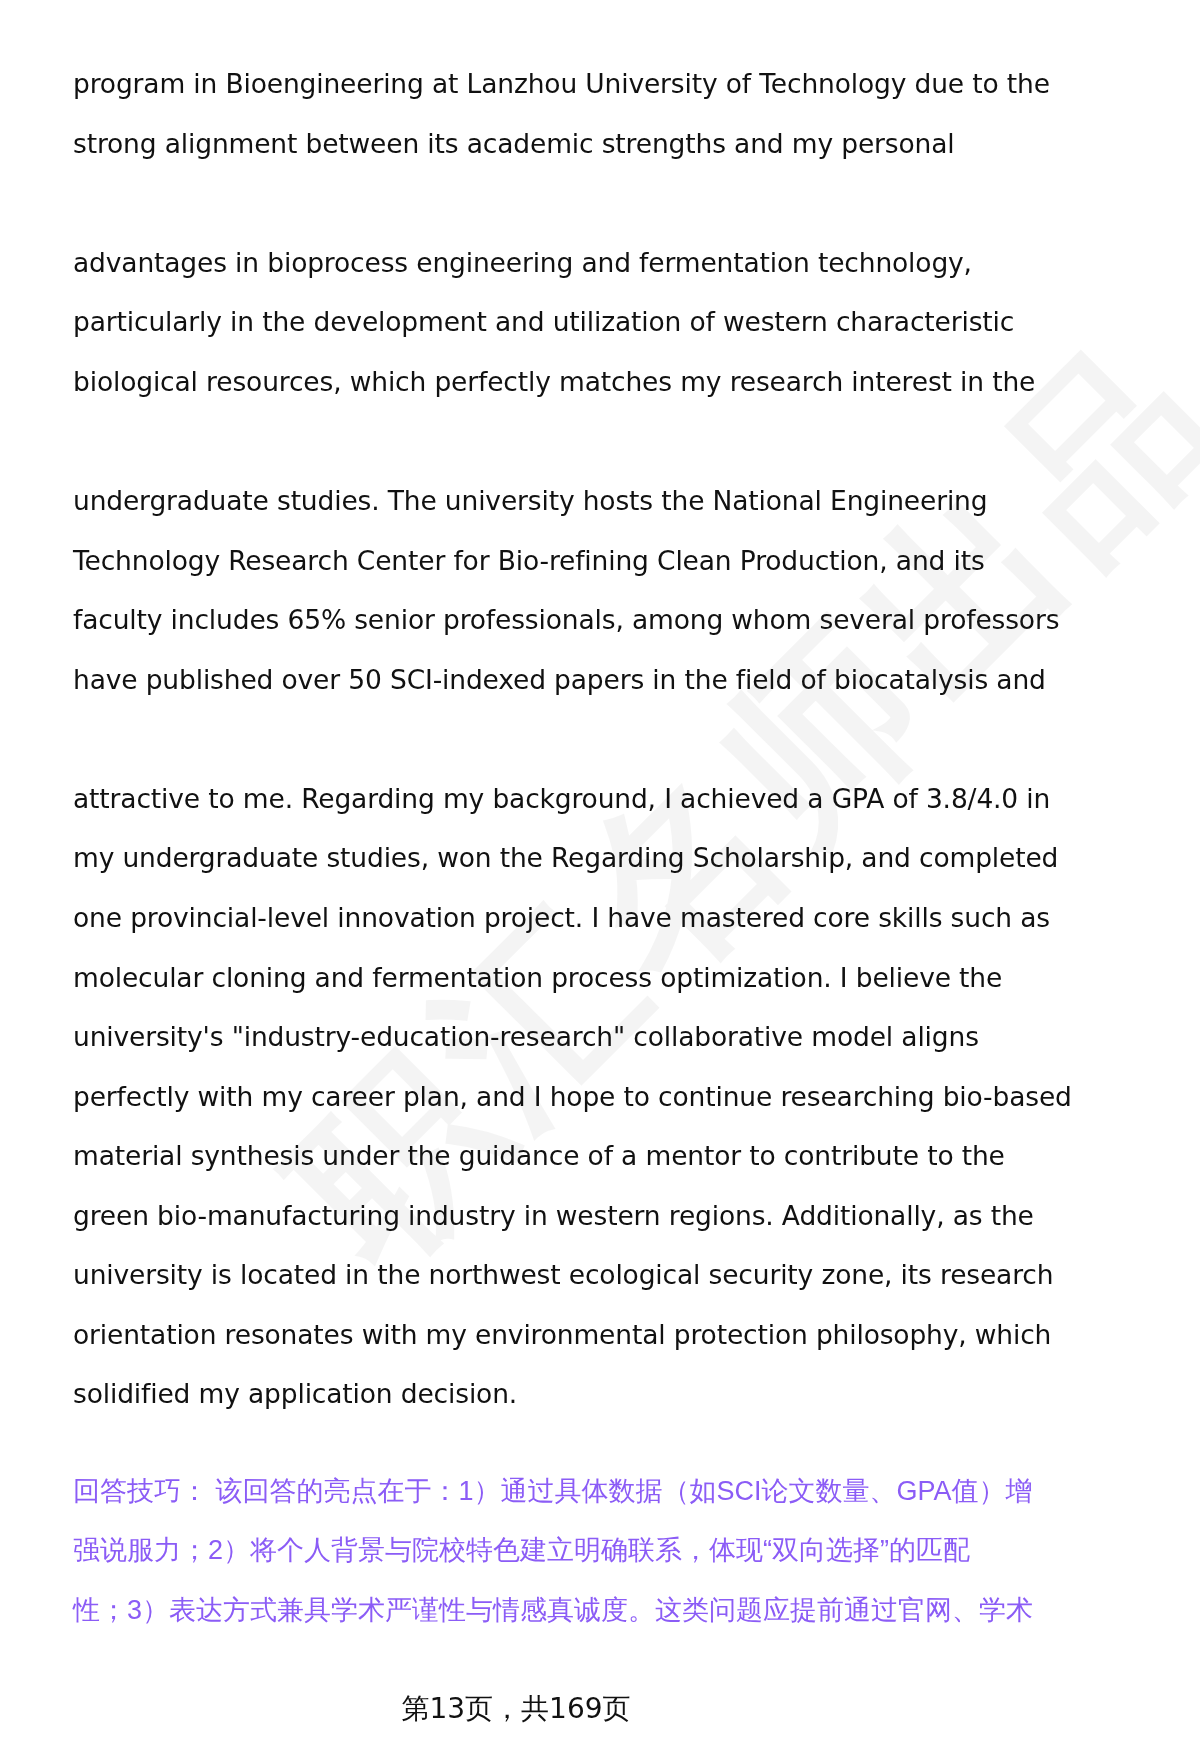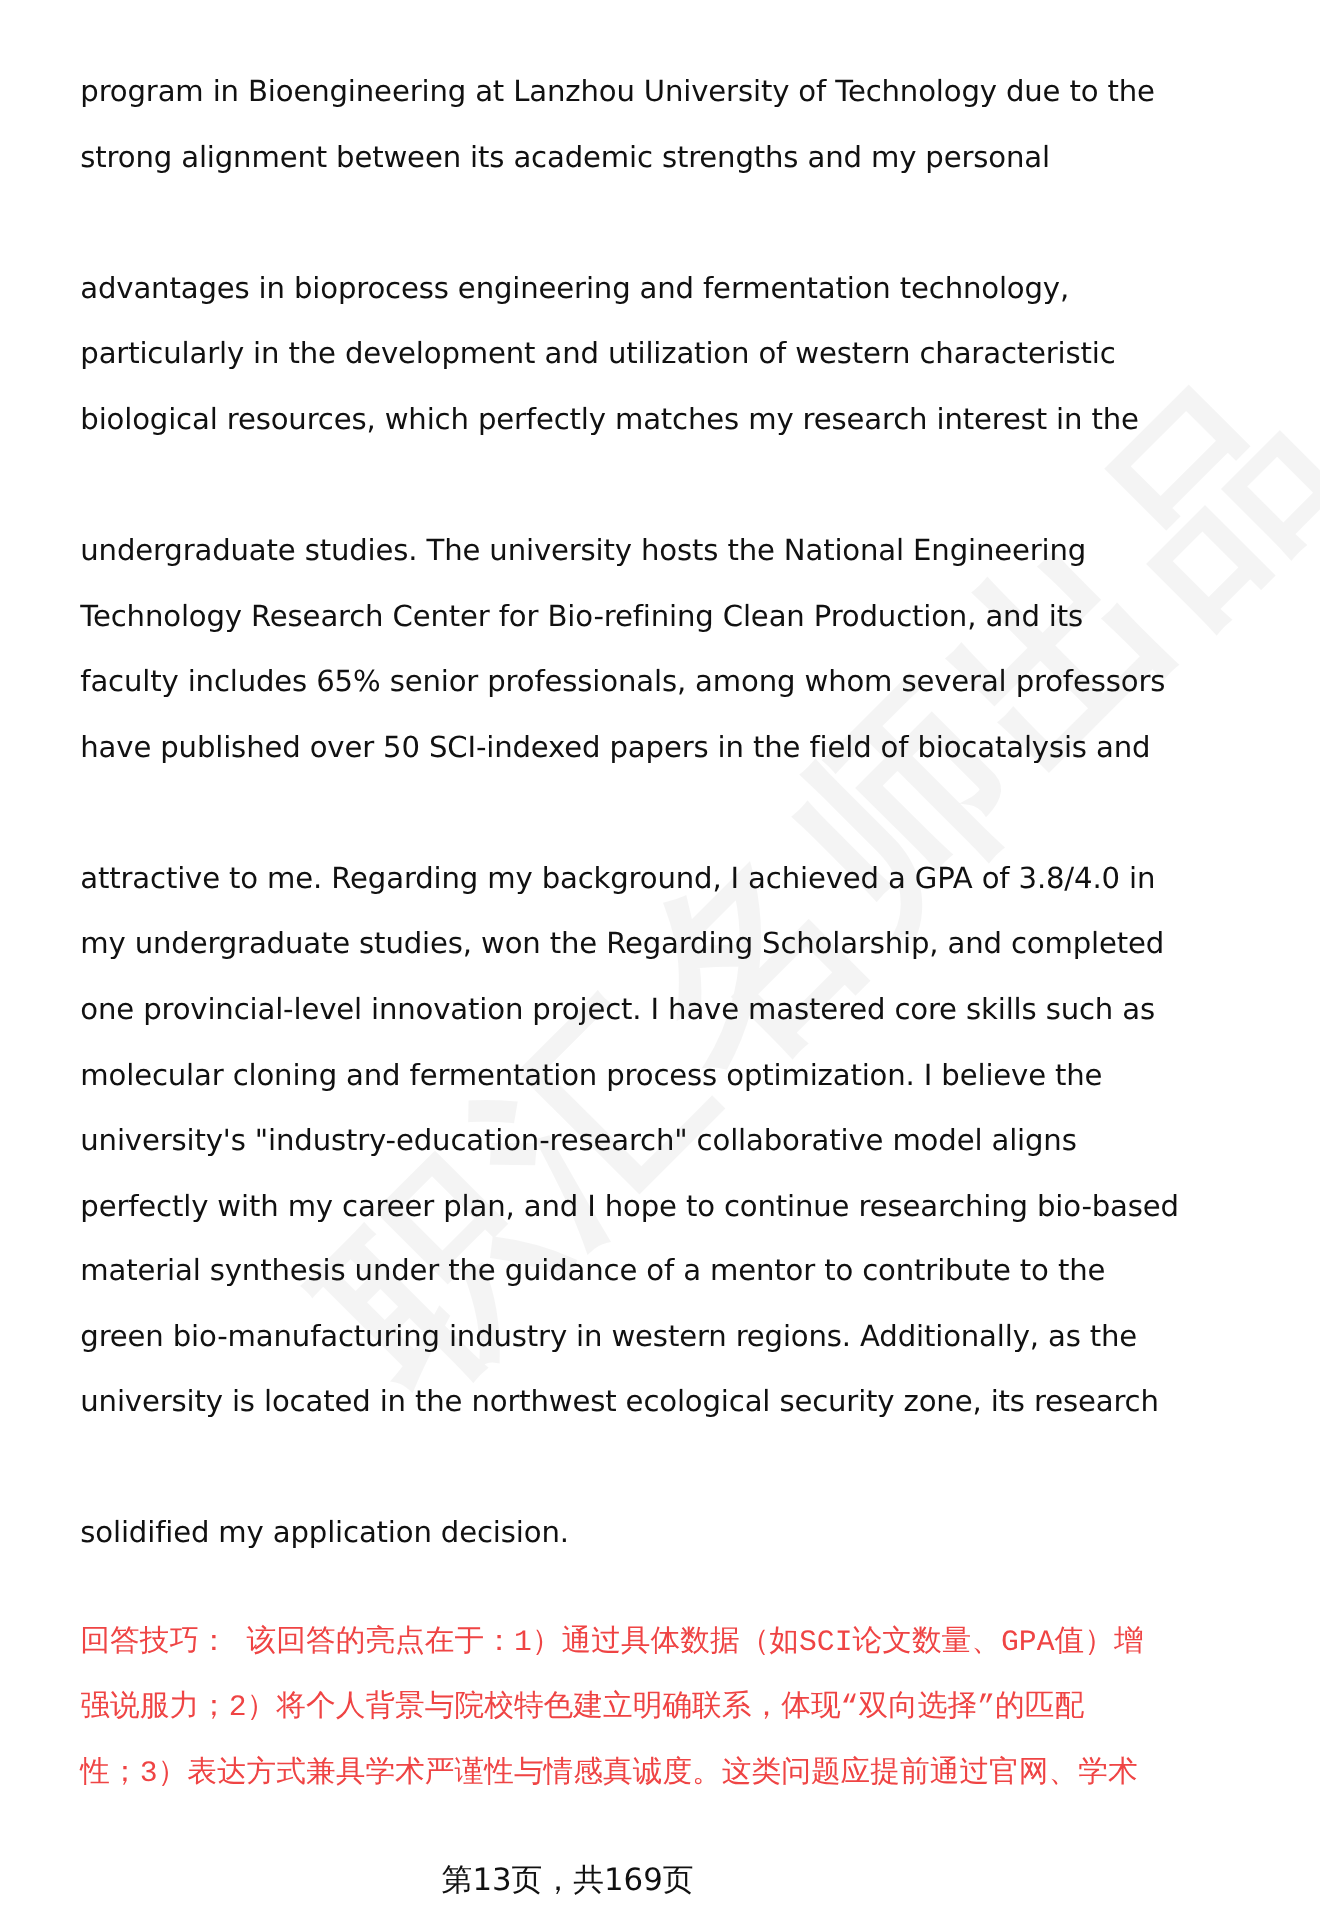--- a/index.html
+++ b/index.html
@@ -12,21 +12,21 @@
     color: rgba(0,0,0,0.045); white-space: nowrap; letter-spacing: 10px;
     pointer-events: none; z-index: 0;
   }
   .line {
     position: absolute; left: 73px; white-space: nowrap;
     font-family: "DejaVu Sans", sans-serif; font-size: 26.5px; color: #111111;
     z-index: 1; letter-spacing: -0.15px;
   }
   .cn {
     position: absolute; left: 73px; white-space: nowrap;
-    font-family: Liberation Mono, monospace; font-size: 27px; color: #ef4444; z-index: 1;
+    font-family: Liberation Sans, sans-serif; font-size: 27px; color: #8b5cf6; z-index: 1;
   }
   .footer {
     position: absolute; top: 1650px; left: 0; width: 1032px; text-align: center;
     font-family: "DejaVu Sans", sans-serif; font-size: 28px; color: #111111; z-index: 1;
   }
 </style>
 </head>
 <body>
 
 <div class="page">
@@ -43,20 +43,21 @@
   <div class="line" style="top:664px">have published over 50 SCI-indexed papers in the field of biocatalysis and</div>
   <div class="line" style="top:783px">attractive to me. Regarding my background, I achieved a GPA of 3.8/4.0 in</div>
   <div class="line" style="top:842px">my undergraduate studies, won the Regarding Scholarship, and completed</div>
   <div class="line" style="top:962px">molecular cloning and fermentation process optimization. I believe the</div>
   <div class="line" style="top:902px">one provincial-level innovation project. I have mastered core skills such as</div>
   <div class="line" style="top:1021px">university's "industry-education-research" collaborative model aligns</div>
   <div class="line" style="top:1081px">perfectly with my career plan, and I hope to continue researching bio-based</div>
   <div class="line" style="top:1140px">material synthesis under the guidance of a mentor to contribute to the</div>
   <div class="line" style="top:1200px">green bio-manufacturing industry in western regions. Additionally, as the</div>
   <div class="line" style="top:1259px">university is located in the northwest ecological security zone, its research</div>
+  <div class="line" style="top:1319px">orientation resonates with my environmental protection philosophy, which</div>
   <div class="line" style="top:1378px">solidified my application decision.</div>
 
   <div class="cn" style="top:1473px">回答技巧： 该回答的亮点在于：1）通过具体数据（如SCI论文数量、GPA值）增</div>
   <div class="cn" style="top:1532px">强说服力；2）将个人背景与院校特色建立明确联系，体现“双向选择”的匹配</div>
   <div class="cn" style="top:1592px">性；3）表达方式兼具学术严谨性与情感真诚度。这类问题应提前通过官网、学术</div>
 
   <div class="footer" style="top:1690px">第13页，共169页</div>
 </div>
 
 </body></html>

